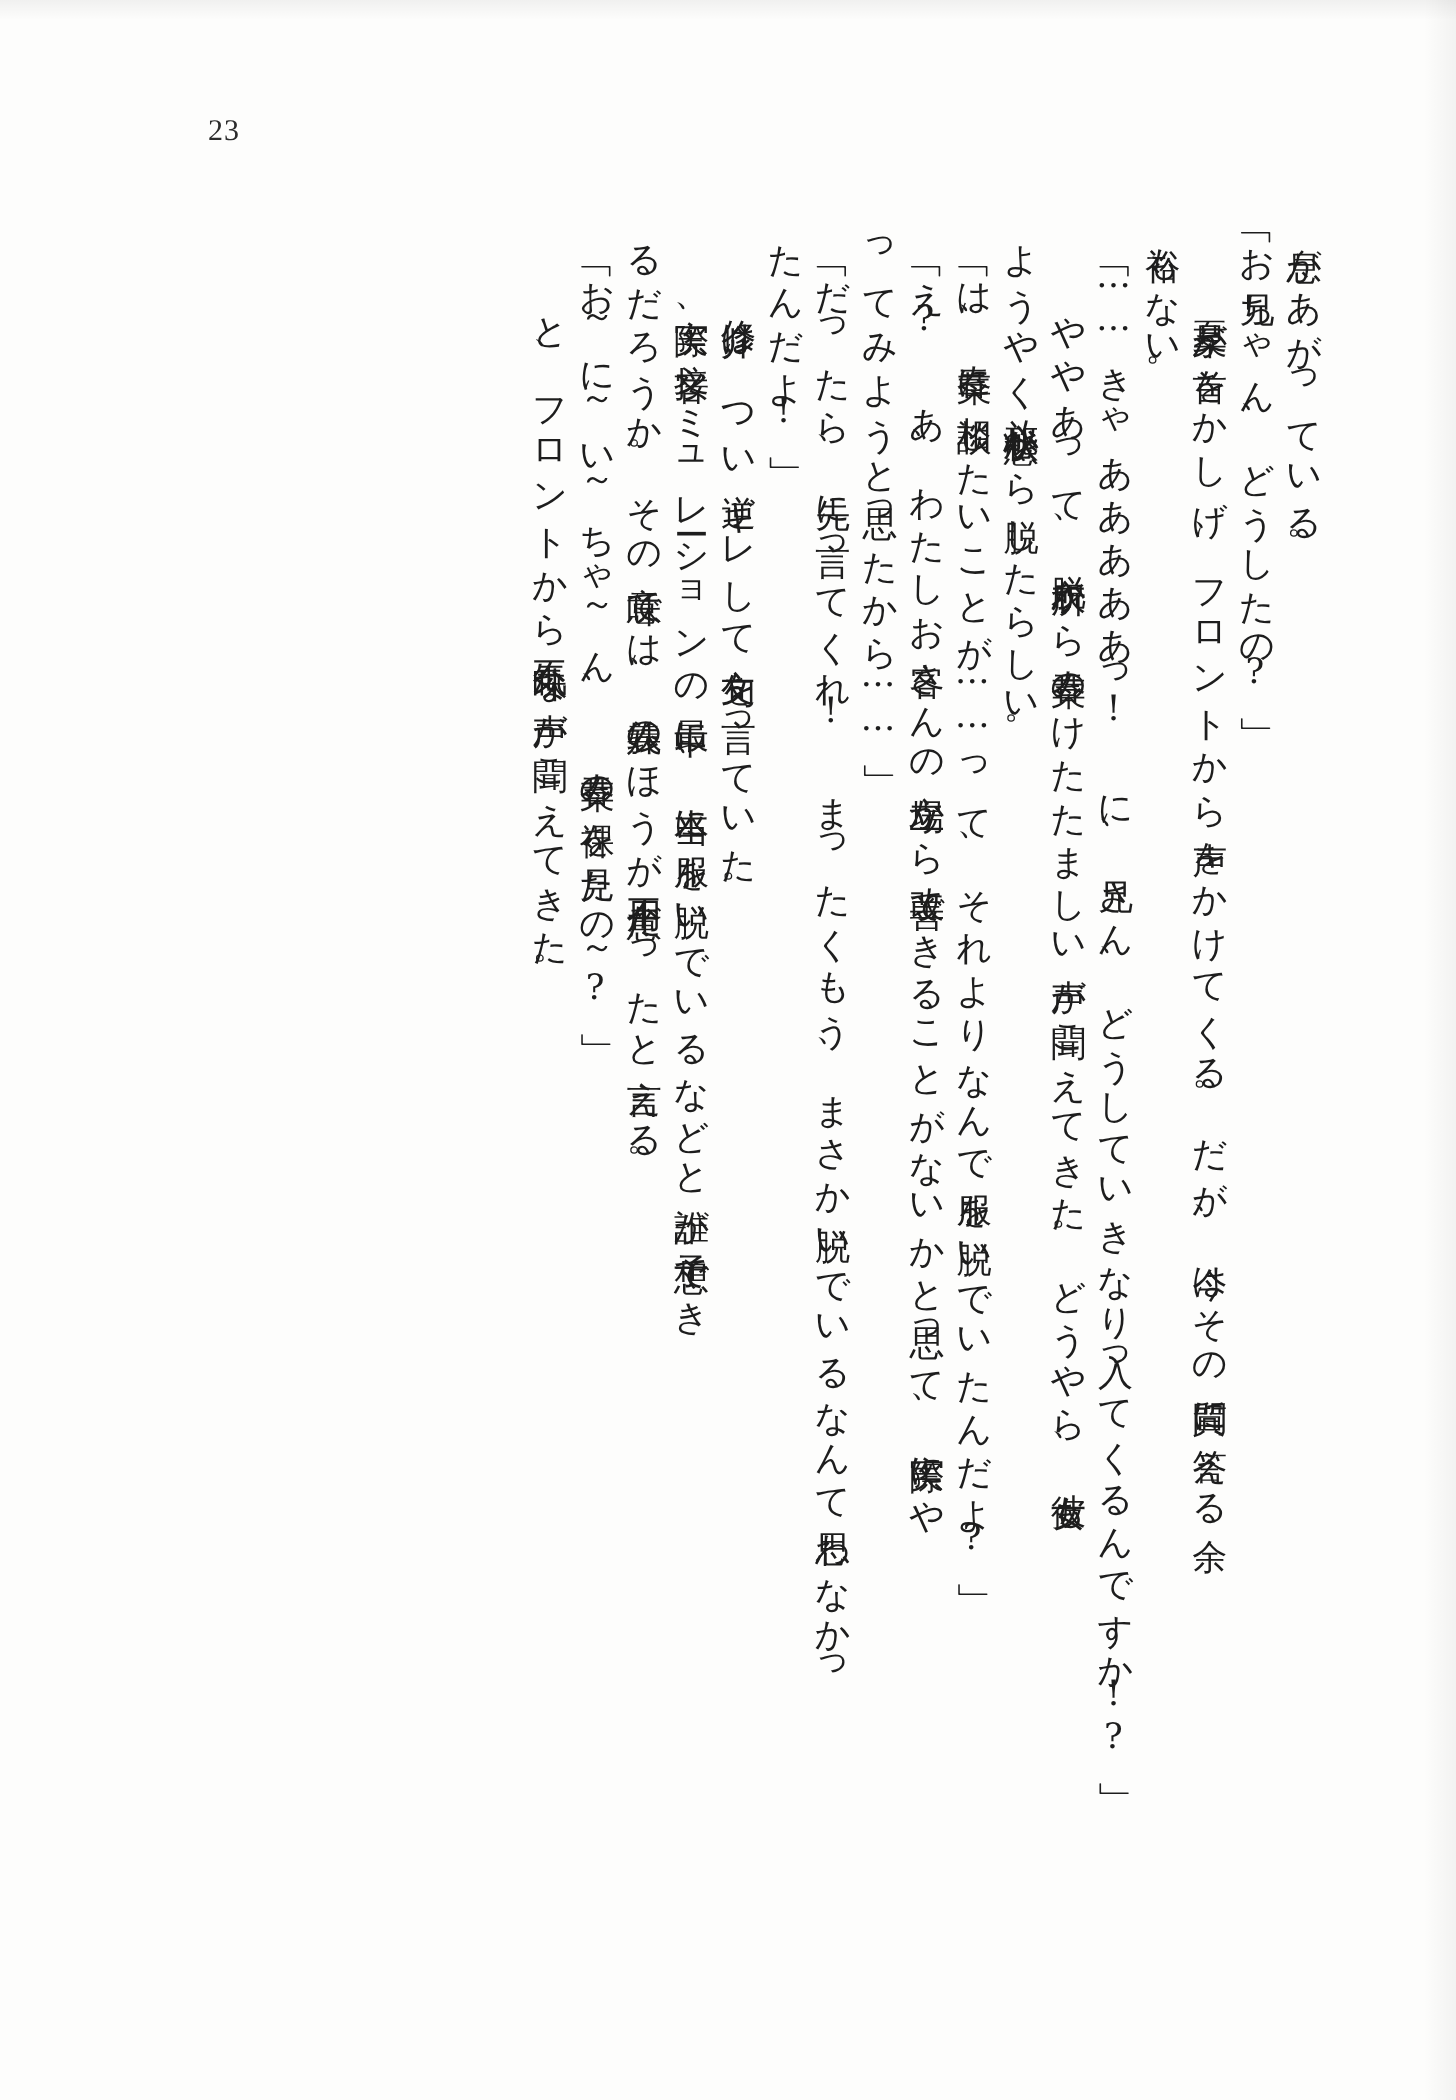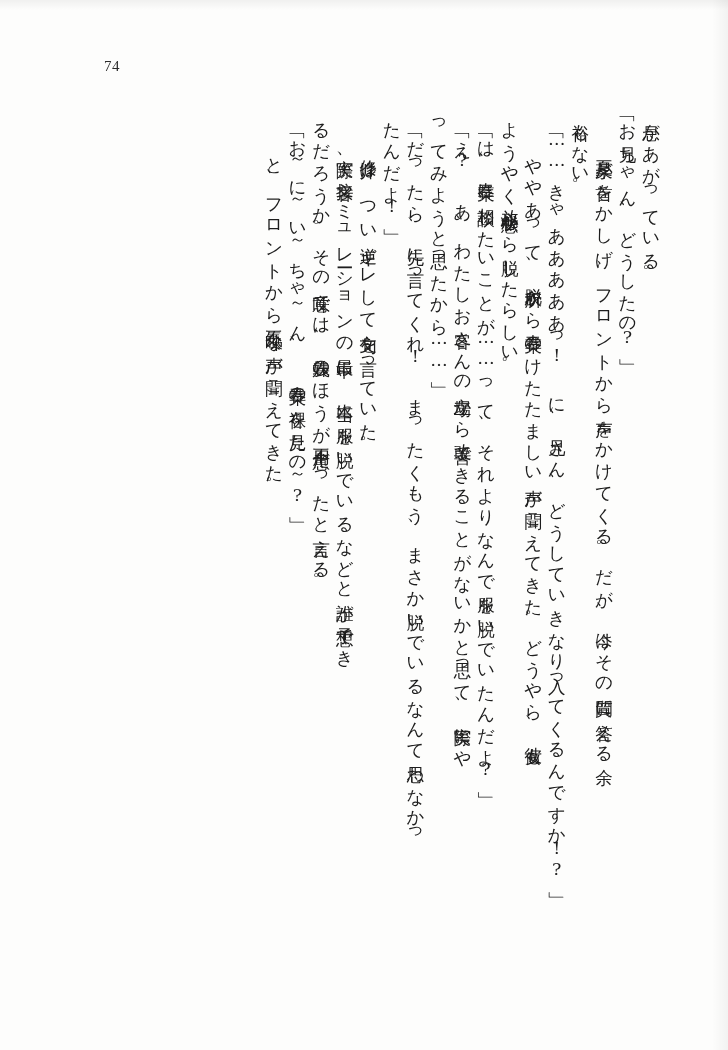--- a/index.html
+++ b/index.html
@@ -86,21 +86,21 @@
     pointer-events: none;
   }
 </style>
 </head>
 <body>
 
 <div class="page">
   <div class="edge-top"></div>
   <div class="gutter"></div>
 
-  <div class="page-number">74</div>
+  <div class="page-number">23</div>
 
   <div class="text-block">
     <div class="col">息があがっている。</div>
     <div class="col">「お兄ちゃん、どうしたの?」</div>
     <div class="col indent">　夏菜が首をかしげ、フロントから声をかけてくる。だが、今はその質問に答える余</div>
     <div class="col">裕もない。</div>
     <div class="col indent">「……きゃあああああっ!　に、兄さん、どうしていきなり入ってくるんですか!?」</div>
     <div class="col indent">　ややあって、脱衣所から春菜のけたたましい声が聞こえてきた。どうやら、彼女も</div>
     <div class="col">ようやく放心状態から脱したらしい。</div>
     <div class="col indent">「は、春菜に相談したいことが……って、それよりなんで服を脱いでいたんだよ?」</div>

